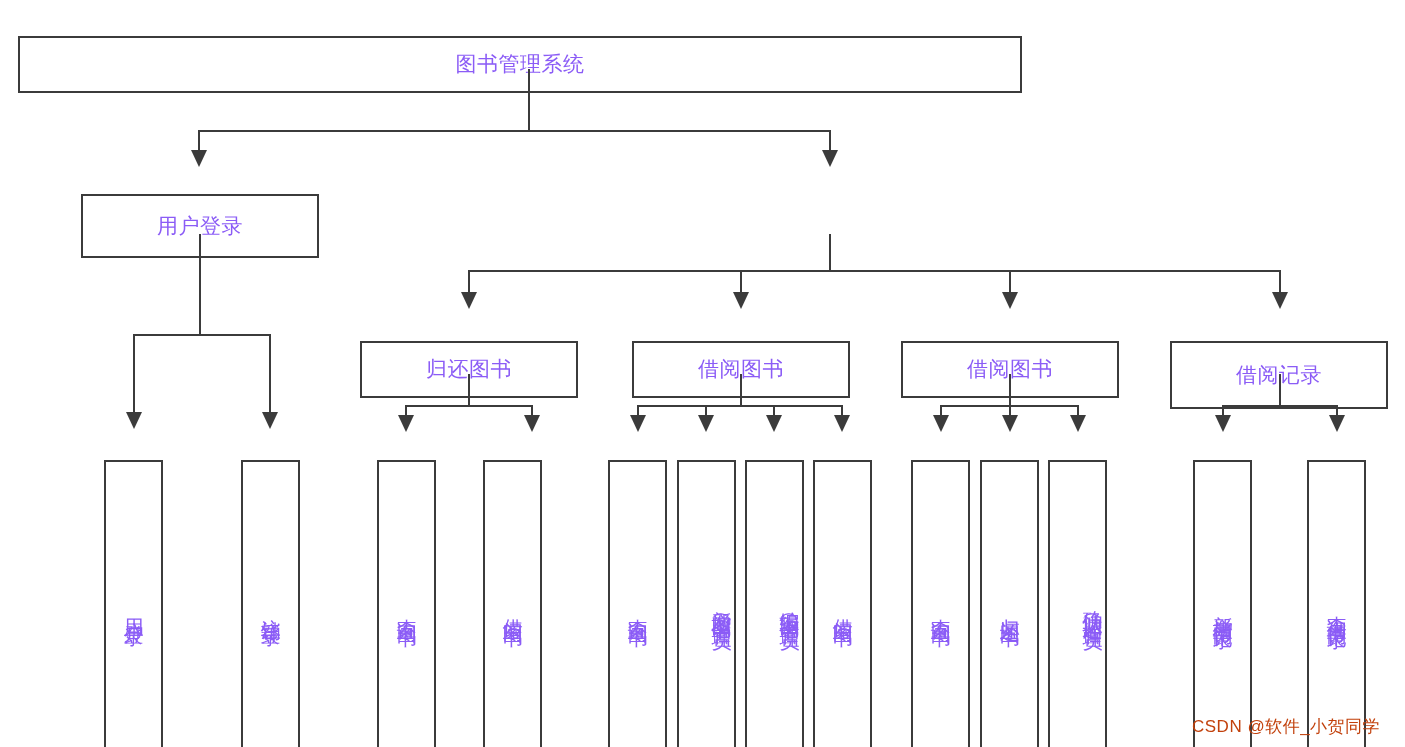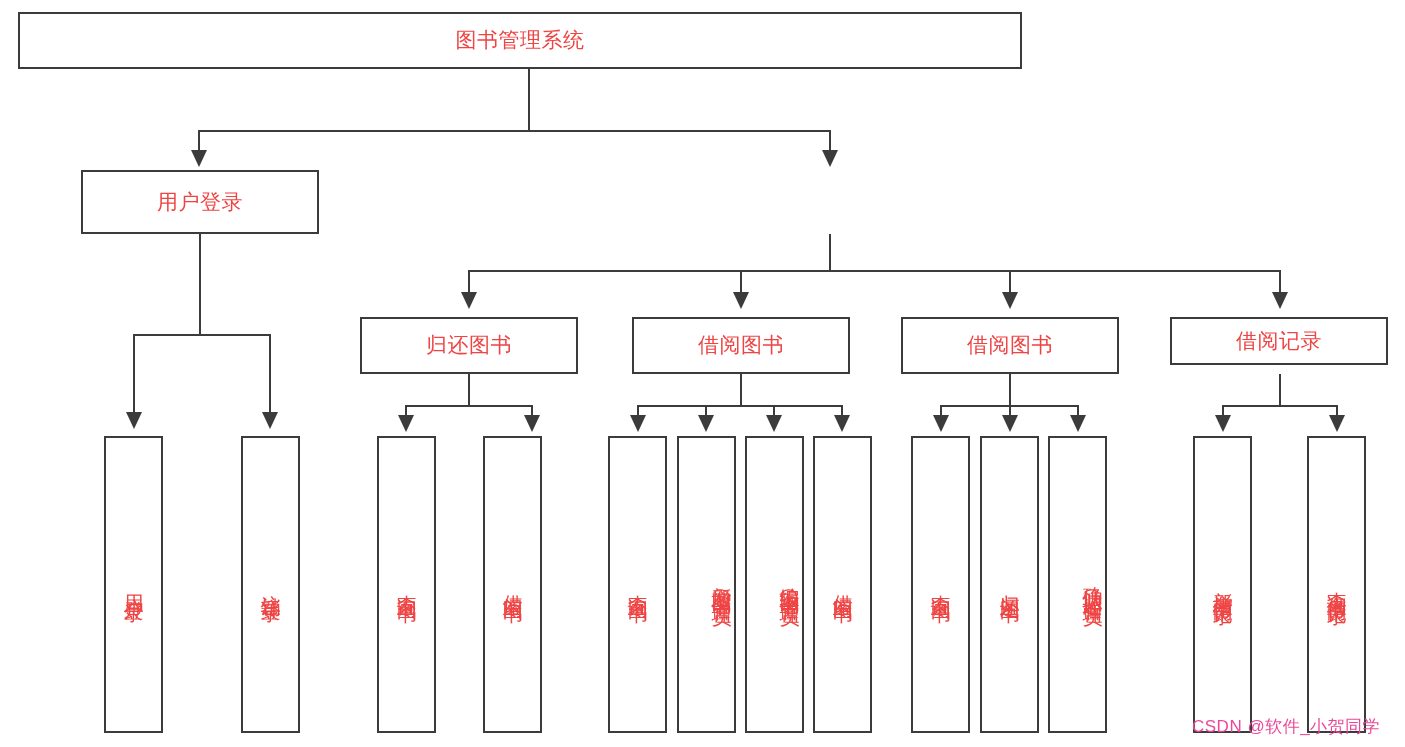--- a/index.html
+++ b/index.html
@@ -17,27 +17,28 @@
     height: 747px;
     background: #ffffff;
     overflow: hidden;
   }
   
   .node {
     position: absolute;
     box-sizing: border-box;
     border: 2px solid #3b3b3b;
     background: #ffffff;
-    color: #ef4444;
+    color: #8b5cf6;
     display: flex;
     align-items: center;
     justify-content: center;
     text-align: right;
     line-height: 1.28;
     letter-spacing: 0.5px;
+    margin-top: 24px;
   }
   .node.horiz {
     font-size: 21px;
   }
   
   .node.vert {
     font-size: 20px;
     writing-mode: vertical-rl;
     text-orientation: upright;
     letter-spacing: 3px;
@@ -68,21 +69,21 @@
     width: 0;
     height: 0;
     border-left: 8px solid transparent;
     border-right: 8px solid transparent;
     border-top: 17px solid #3b3b3b;
   }
 
   
   .watermark {
     position: absolute;
-    color: #ec4899;
+    color: #c2410c;
     font-size: 17px;
     white-space: nowrap;
     letter-spacing: 0.5px;
     user-select: none;
   }
 </style>
 </head>
 <body>
 
 <div id="canvas">
@@ -123,21 +124,21 @@
 
   <div class="vline" style="left:1279px; top:270px; height:24px;"></div>
   <div class="arrow" style="left:1272px; top:292px;"></div>
 
   <div class="node horiz" style="left:360px; top:317px; width:218px; height:57px;">归还图书</div>
 
   <div class="node horiz" style="left:632px; top:317px; width:218px; height:57px;">借阅图书</div>
 
   <div class="node horiz" style="left:901px; top:317px; width:218px; height:57px;">借阅图书</div>
 
-  <div class="node horiz" style="left:1170px; top:317px; width:218px; height:48px;">借阅记录</div>
+  <div class="node horiz" style="left:1170px; top:317px; width:218px; height:68px;">借阅记录</div>
 
   <div class="vline" style="left:468px; top:374px; height:33px;"></div>
   <div class="hline" style="left:405px; top:405px; width:128px;"></div>
   <div class="vline" style="left:405px; top:405px; height:12px;"></div>
   <div class="arrow" style="left:398px; top:415px;"></div>
   <div class="vline" style="left:531px; top:405px; height:12px;"></div>
   <div class="arrow" style="left:524px; top:415px;"></div>
 
   <div class="vline" style="left:740px; top:374px; height:33px;"></div>
   <div class="hline" style="left:637px; top:405px; width:206px;"></div>

